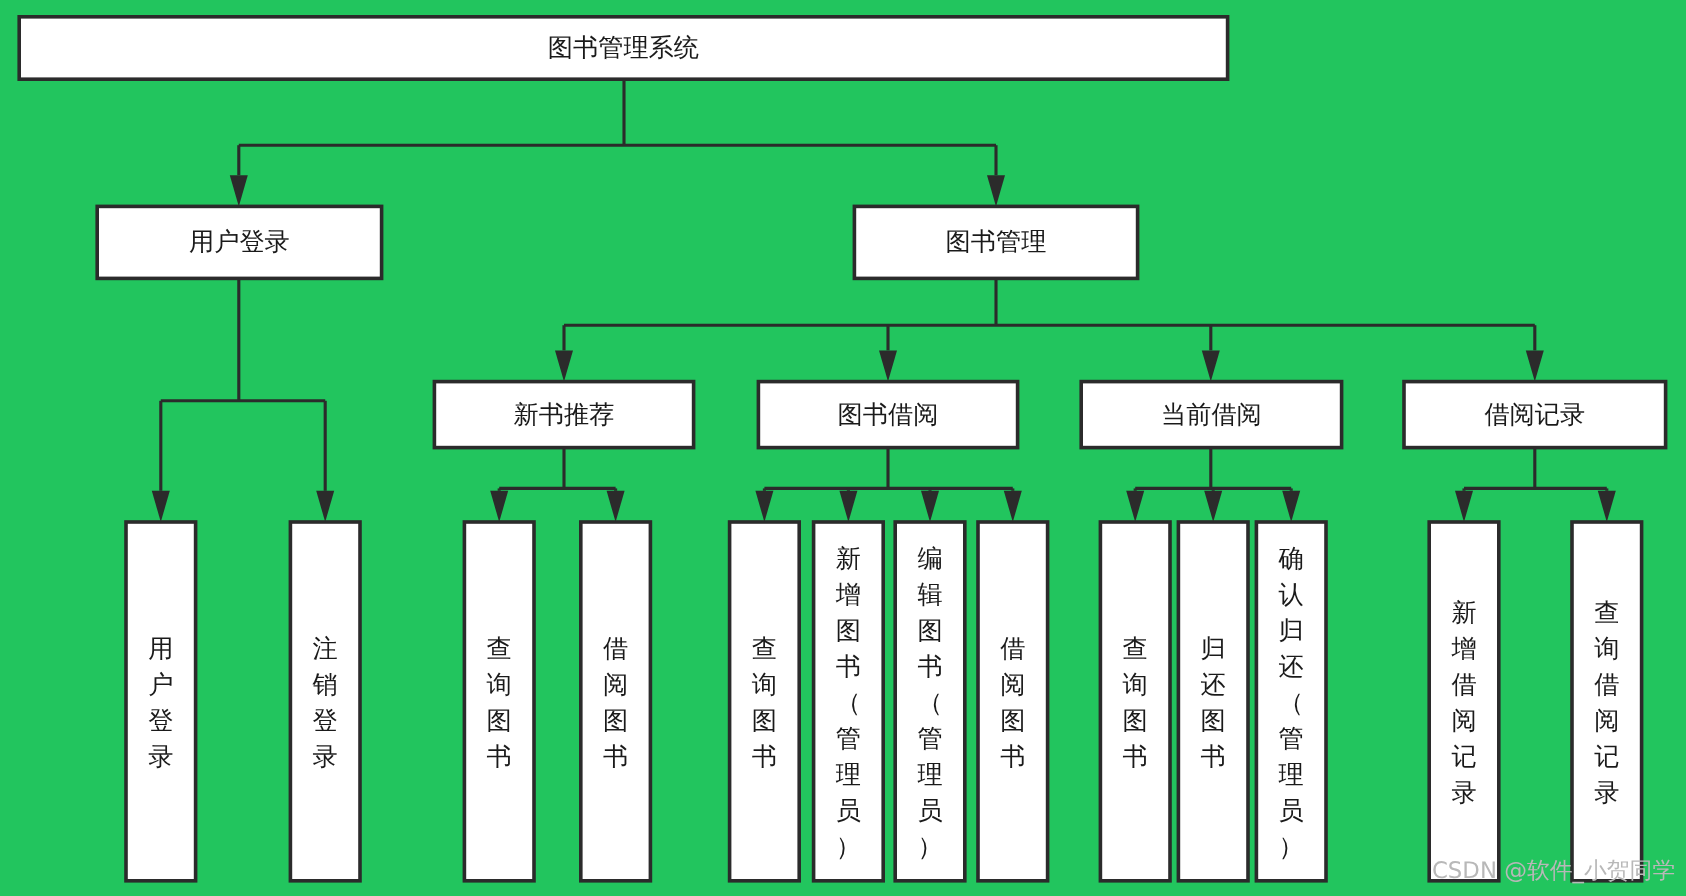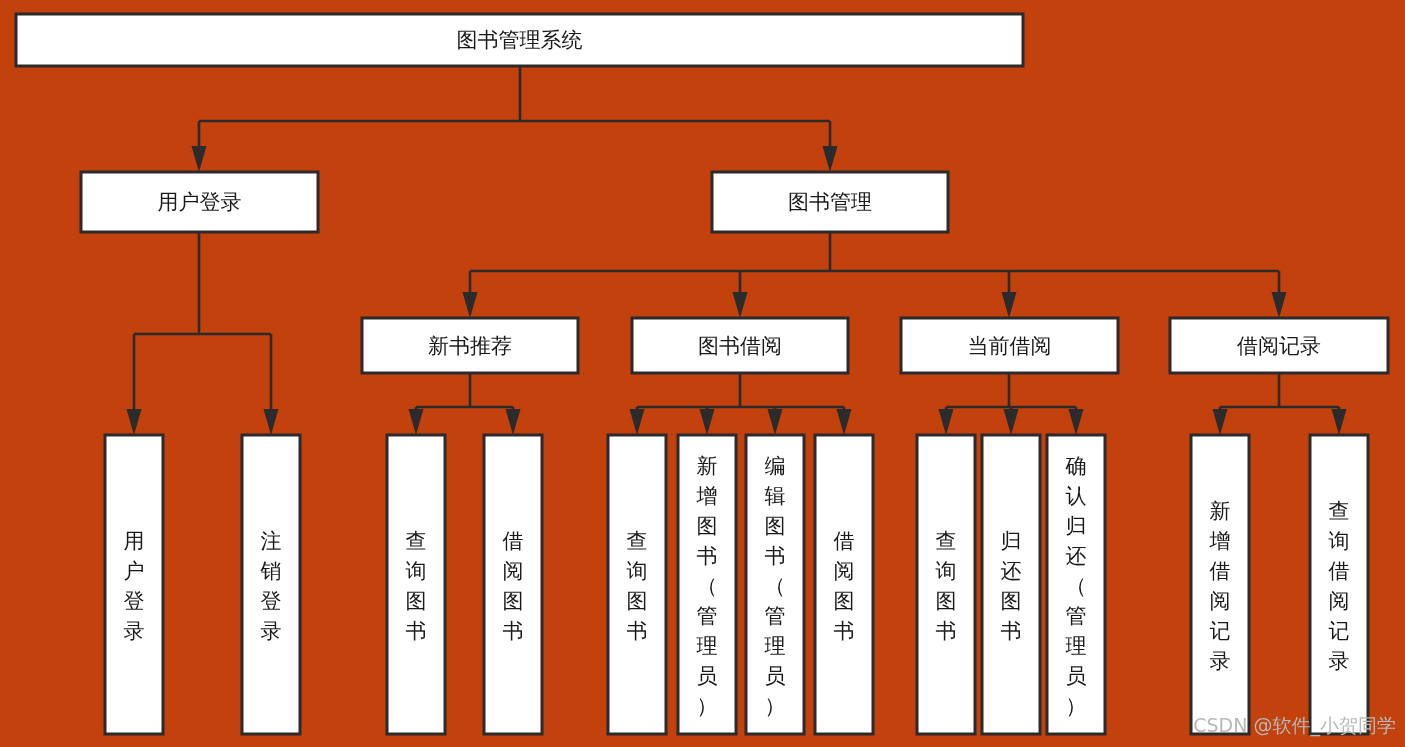--- a/index.html
+++ b/index.html
@@ -11,21 +11,21 @@
   body {
     width: 1405px;
     height: 747px;
     overflow: hidden;
     font-family: "DejaVu Sans", "Liberation Sans", sans-serif;
   }
   #diagram-root {
     position: relative;
     width: 1405px;
     height: 747px;
-    background: #c2410c;
+    background: #22c55e;
   }
   svg.diagram-canvas {
     position: absolute;
     left: 0;
     top: 0;
     width: 1405px;
     height: 747px;
     display: block;
   }
   .node-rect {

